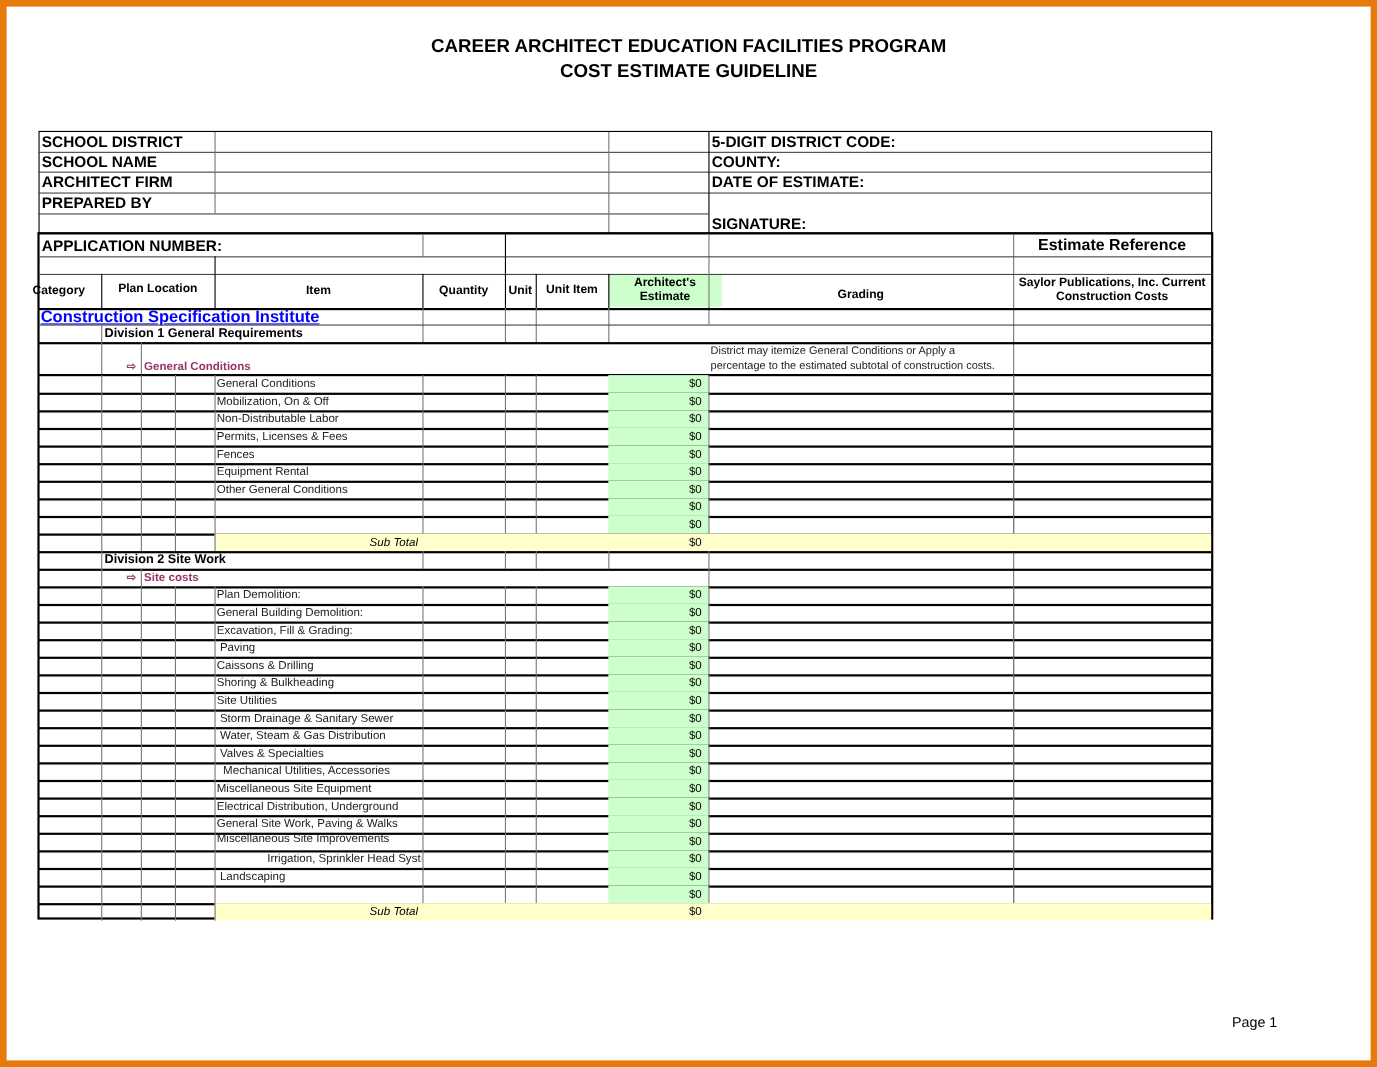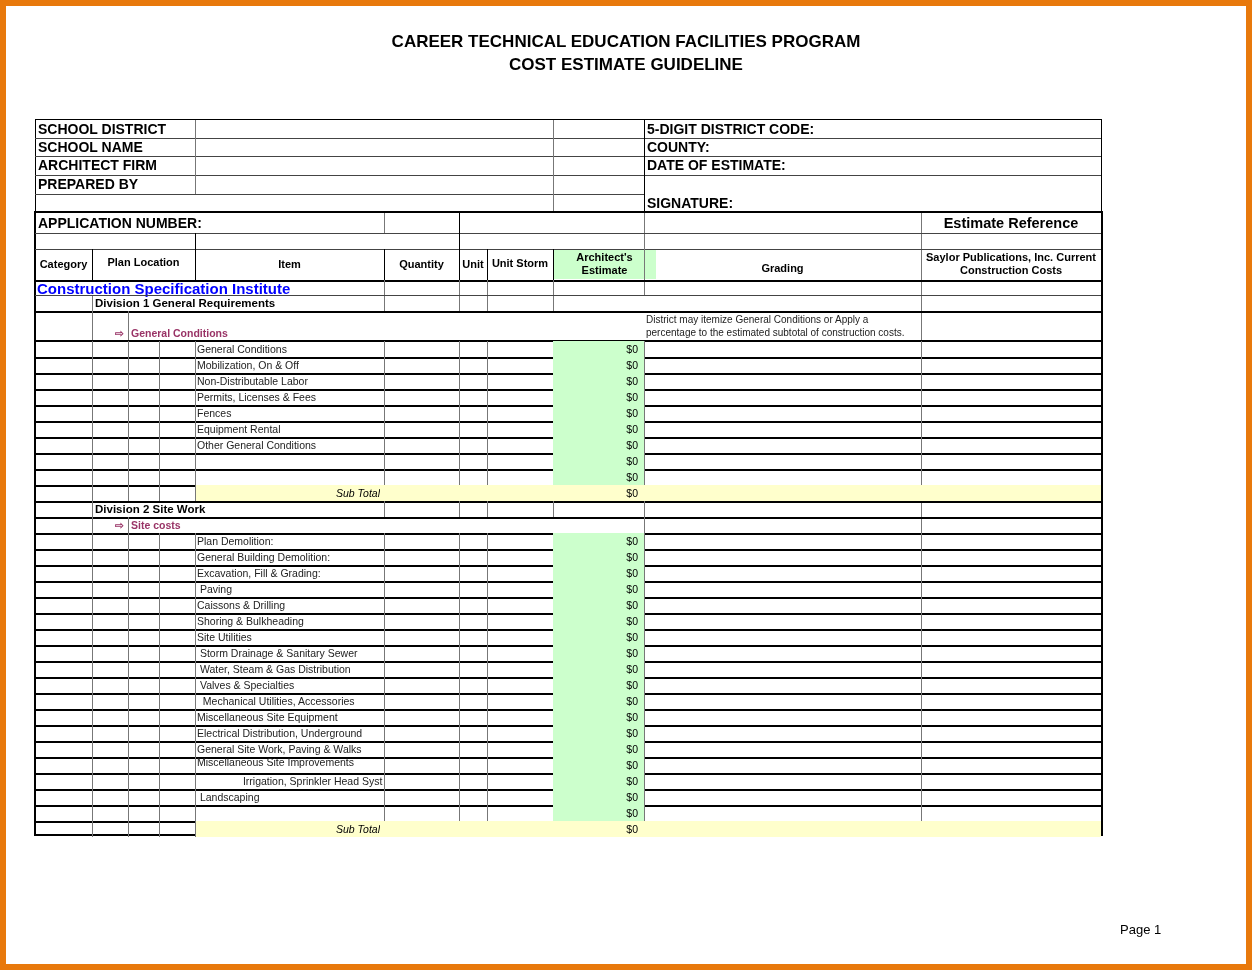--- a/index.html
+++ b/index.html
@@ -23,21 +23,21 @@
   .div { font-weight:bold; font-size:11.5px; }
   .sec { color:#993366; font-weight:bold; font-size:10.5px; }
   .sub { font-style:italic; font-size:10.5px; text-align:right; }
   .pagenum { position:absolute; left:1120px; top:922px; font-size:13px; }
 </style>
 </head>
 <body>
 
 <div class="page"></div>
 
-<div class="title t1">CAREER TECHNICAL EDUCATION FACILITIES PROGRAM</div>
+<div class="title t1">CAREER ARCHITECT EDUCATION FACILITIES PROGRAM</div>
 <div class="title t2">COST ESTIMATE GUIDELINE</div>
 
 <div id="sheet">
     <div class="abs" style="left: 35px; top: 119px; width: 1067px; height: 94px; line-height: 94px; border: 1px solid rgb(0, 0, 0);"></div>
     <div class="hl" style="left: 35px; top: 138px; width: 609px;"></div>
     <div class="hl" style="left: 35px; top: 156px; width: 609px;"></div>
     <div class="hl" style="left: 35px; top: 175px; width: 609px;"></div>
     <div class="hl" style="left: 644px; top: 138px; width: 457px;"></div>
     <div class="hl" style="left: 644px; top: 156px; width: 457px;"></div>
     <div class="hl" style="left: 644px; top: 175px; width: 457px;"></div>
@@ -63,26 +63,26 @@
     <div class="cell" style="left: 385px; top: 214px; width: 258px; height: 18px; line-height: 18px;"></div>
     <div class="cell big" style="left: 921px; top: 213px; width: 180px; height: 20px; line-height: 20px; text-align: center; font-size: 14.5px;">Estimate Reference</div>
     <div class="vl" style="left: 384px; top: 213px; height: 20px;"></div>
     <div class="vlk" style="left: 459px; top: 213px; height: 20px;"></div>
     <div class="vl" style="left: 644px; top: 213px; height: 82px;"></div>
     <div class="vl" style="left: 921px; top: 213px; height: 622px;"></div>
     <div class="hl" style="left: 35px; top: 233px; width: 1066px;"></div>
     <div class="vlk" style="left: 195px; top: 233px; height: 16px;"></div>
     <div class="vlk" style="left: 459px; top: 233px; height: 16px;"></div>
     <div class="hl" style="left: 35px; top: 249px; width: 1066px;"></div>
-    <div class="cell hdr" style="left: 35px; top: 249px; width: 57px; height: 30px; line-height: 30px;">Category</div>
+    <div class="cell hdr" style="left: 25px; top: 249px; width: 57px; height: 30px; line-height: 30px;">Category</div>
     <div class="cell hdr" style="left: 92px; top: 247px; width: 103px; height: 30px; line-height: 30px;">Plan Location</div>
     <div class="cell hdr" style="left: 195px; top: 249px; width: 189px; height: 30px; line-height: 30px;">Item</div>
     <div class="cell hdr" style="left: 384px; top: 249px; width: 75px; height: 30px; line-height: 30px;">Quantity</div>
     <div class="cell hdr" style="left: 459px; top: 249px; width: 28px; height: 30px; line-height: 30px;">Unit</div>
-    <div class="cell hdr" style="left: 487px; top: 248px; width: 66px; height: 30px; line-height: 30px;">Unit Storm</div>
+    <div class="cell hdr" style="left: 487px; top: 248px; width: 66px; height: 30px; line-height: 30px;">Unit Item</div>
     <div class="cell hdr green" style="left: 553px; top: 250px; width: 103px; height: 29px; line-height: 13px; padding-top: 1px;">
       <div>Architect's</div>
       <div>Estimate</div>
     </div>
     <div class="cell hdr" style="left: 644px; top: 256px; width: 277px; height: 24px; line-height: 24px;">Grading</div>
     <div class="cell hdr" style="left: 921px; top: 250px; width: 180px; height: 29px; line-height: 13px; padding-top: 1px;">
       <div>Saylor Publications, Inc. Current</div>
       <div>Construction Costs</div>
     </div>
     <div class="vlk" style="left: 92px; top: 249px; height: 31px;"></div>

